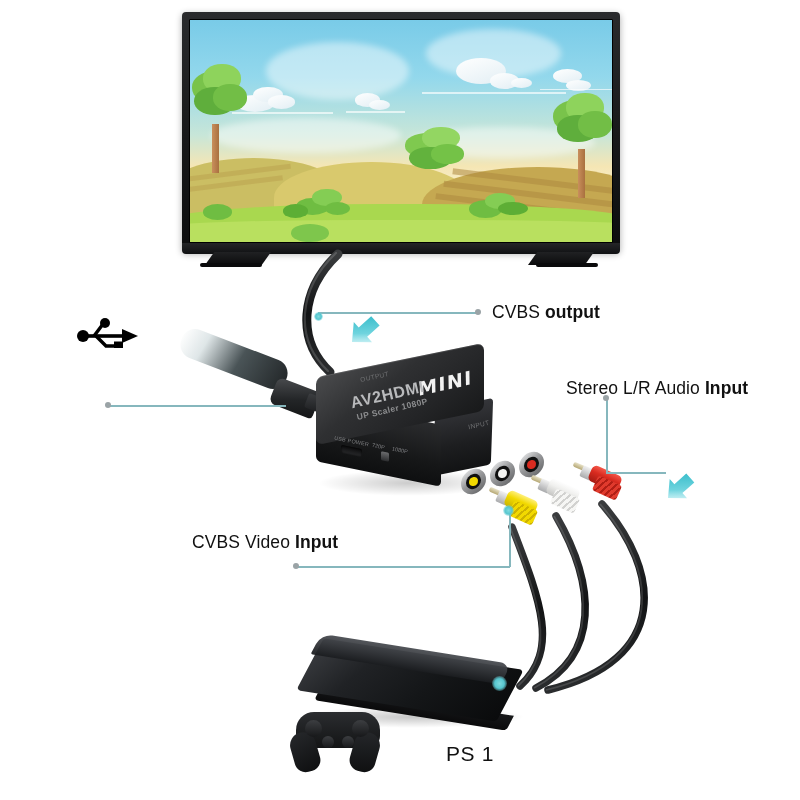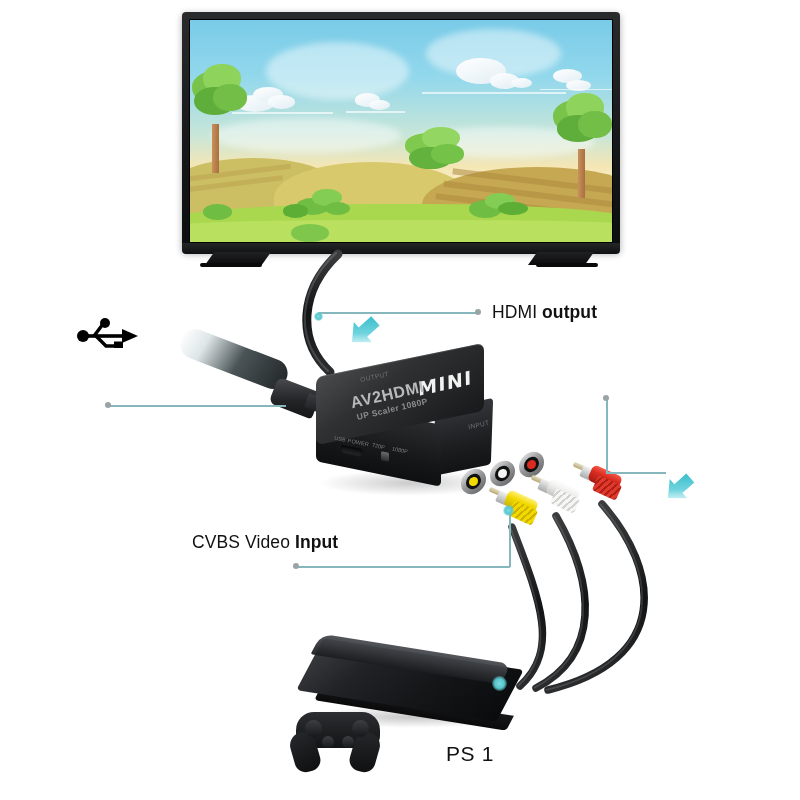--- a/index.html
+++ b/index.html
@@ -324,25 +324,28 @@
       <path d="M18 18 L27 6" stroke="#000" stroke-width="3.4" fill="none"></path>
       <circle cx="29" cy="5" r="5"></circle>
       <path d="M20 18 L30 28 L40 28" stroke="#000" stroke-width="3.4" fill="none"></path>
       <rect x="38" y="23.5" width="9" height="9"></rect>
     </g>
   </svg>
   <div class="lead" style="left:108px;top:405px;width:178px;"></div>
   <div class="dot" style="left:105px;top:402px;"></div>
 
   <div class="callout" style="left:492px;top:302px;">
-    <span>HDMI </span><b>output</b>
+    <span>CVBS </span><b>output</b>
   </div>
   <div class="lead" style="left:318px;top:312px;width:160px;"></div>
   <div class="dot" style="left:475px;top:309px;"></div>
 
+  <div class="callout" style="left:566px;top:378px;">
+    <span>Stereo L/R Audio </span><b>Input</b>
+  </div>
   <div class="leadv" style="left:606px;top:398px;height:75px;"></div>
   <div class="lead" style="left:606px;top:472px;width:60px;"></div>
   <div class="dot" style="left:603px;top:395px;"></div>
 
   <div class="callout" style="left:192px;top:532px;">
     <span>CVBS Video </span><b>Input</b>
   </div>
   <div class="lead" style="left:296px;top:566px;width:214px;"></div>
   <div class="leadv" style="left:509px;top:512px;height:55px;"></div>
   <div class="dot" style="left:293px;top:563px;"></div>

